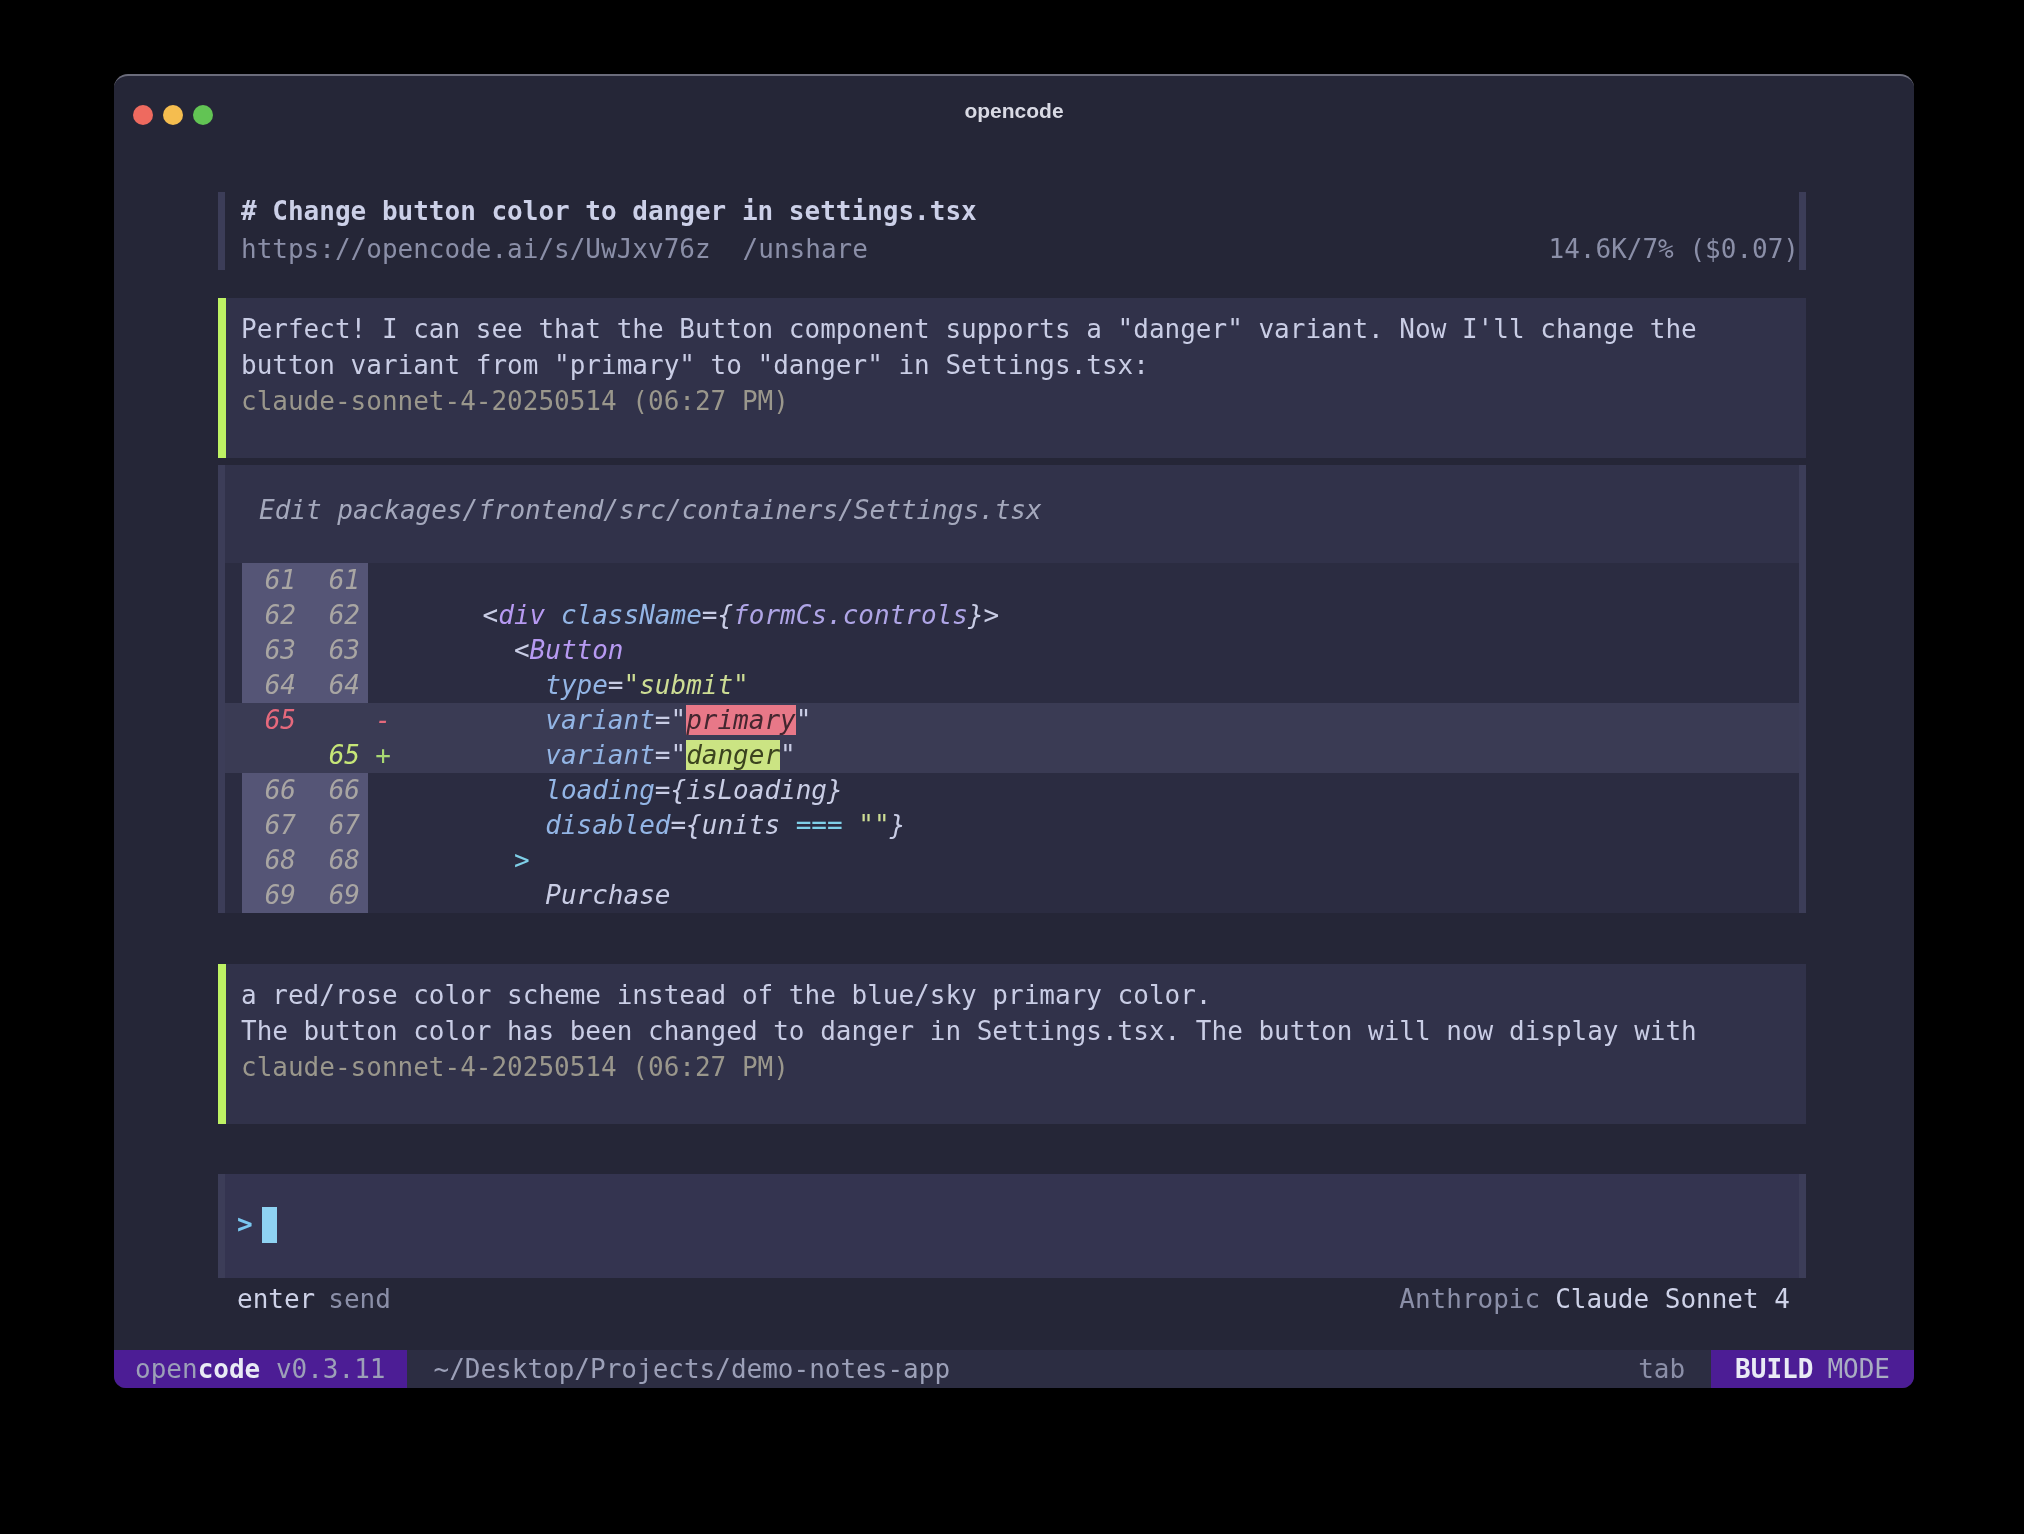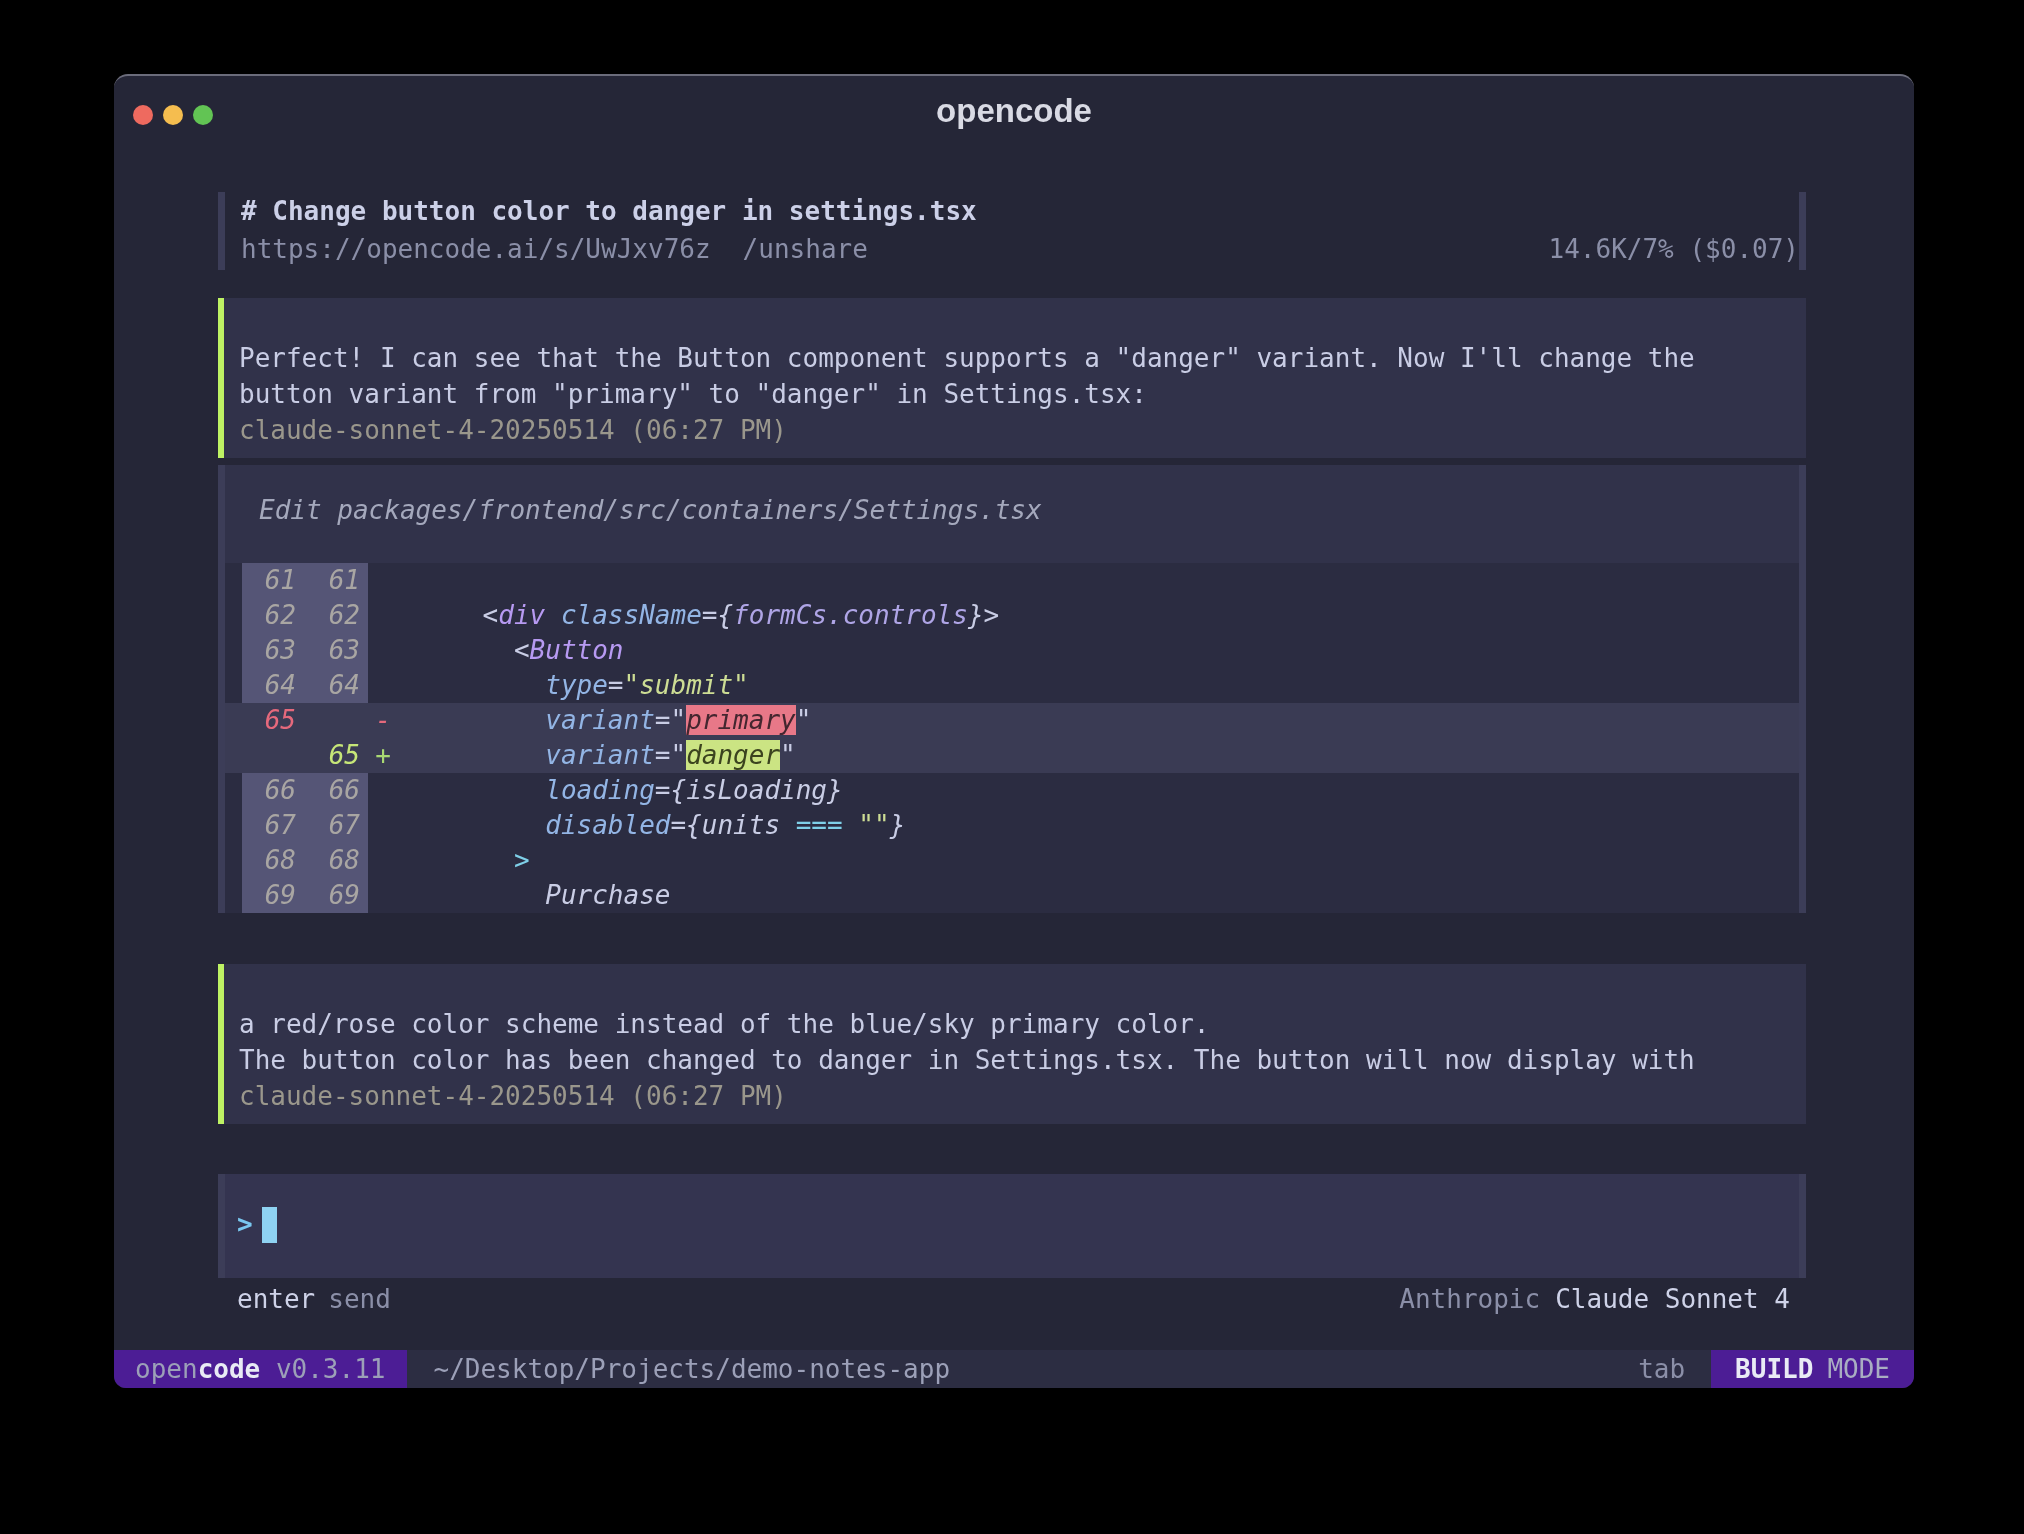--- a/index.html
+++ b/index.html
@@ -9,36 +9,36 @@
   .window{position:absolute;left:114px;top:74px;width:1800px;height:1312px;
     background:#252637;border-radius:14px;border-top:2px solid rgba(165,165,180,.55);}
 
   
   .titlebar{position:absolute;left:0;top:0;width:100%;height:66px;}
   .traffic{position:absolute;top:29px;width:20px;height:20px;border-radius:50%;}
   .t-red{left:19px;background:#ee6a5f;}
   .t-yellow{left:49px;background:#f5bd4f;}
   .t-green{left:79px;background:#62c454;}
   .win-title{position:absolute;left:0;top:0;width:100%;height:66px;line-height:70px;text-align:center;
-    font-family:"Liberation Sans","DejaVu Sans",sans-serif;font-weight:bold;font-size:33px;color:#d9dae4;}
+    font-family:"Liberation Sans","DejaVu Sans",sans-serif;font-weight:bold;font-size:21px;color:#d9dae4;}
 
   
   .blk{position:absolute;left:104px;right:108px;}
   .bars{border-left:7px solid #3c3d58;border-right:7px solid #3c3d58;}
 
   
   .share{top:116px;height:78px;padding-left:16px;}
   .share .row{height:38px;line-height:38px;display:flex;}
   .share-title{font-weight:bold;color:#ccd0e8;}
   .share-url{color:#8b8fa8;}
   .share-unshare{color:#8b8fa8;margin-left:32px;}
   .share-stats{margin-left:auto;color:#8b8fa8;}
 
   
-  .msg{background:#31324a;border-left:6px solid #bef264;padding:42px 0 26px 15px;}
+  .msg{background:#31324a;border-left:8px solid #bef264;padding:13px 0 26px 15px;}
   .msg1{top:222px;height:160px;}
   .msg2{top:888px;height:160px;}
   .msg .line{height:36px;line-height:36px;white-space:pre;color:#c9cde5;}
   .msg .model{height:36px;line-height:36px;color:#9a978c;}
 
   
   .edit{top:389px;height:448px;background:#737373;font-style:italic;}
   .edit-head{height:98px;background:#31324a;padding:26px 0 0 34px;line-height:38px;color:#a4a8bc;}
   .drow{display:flex;height:35px;line-height:35px;background:#2b2c41;padding-left:17px;}
   .drow.changed{background:#3a3b54;}

